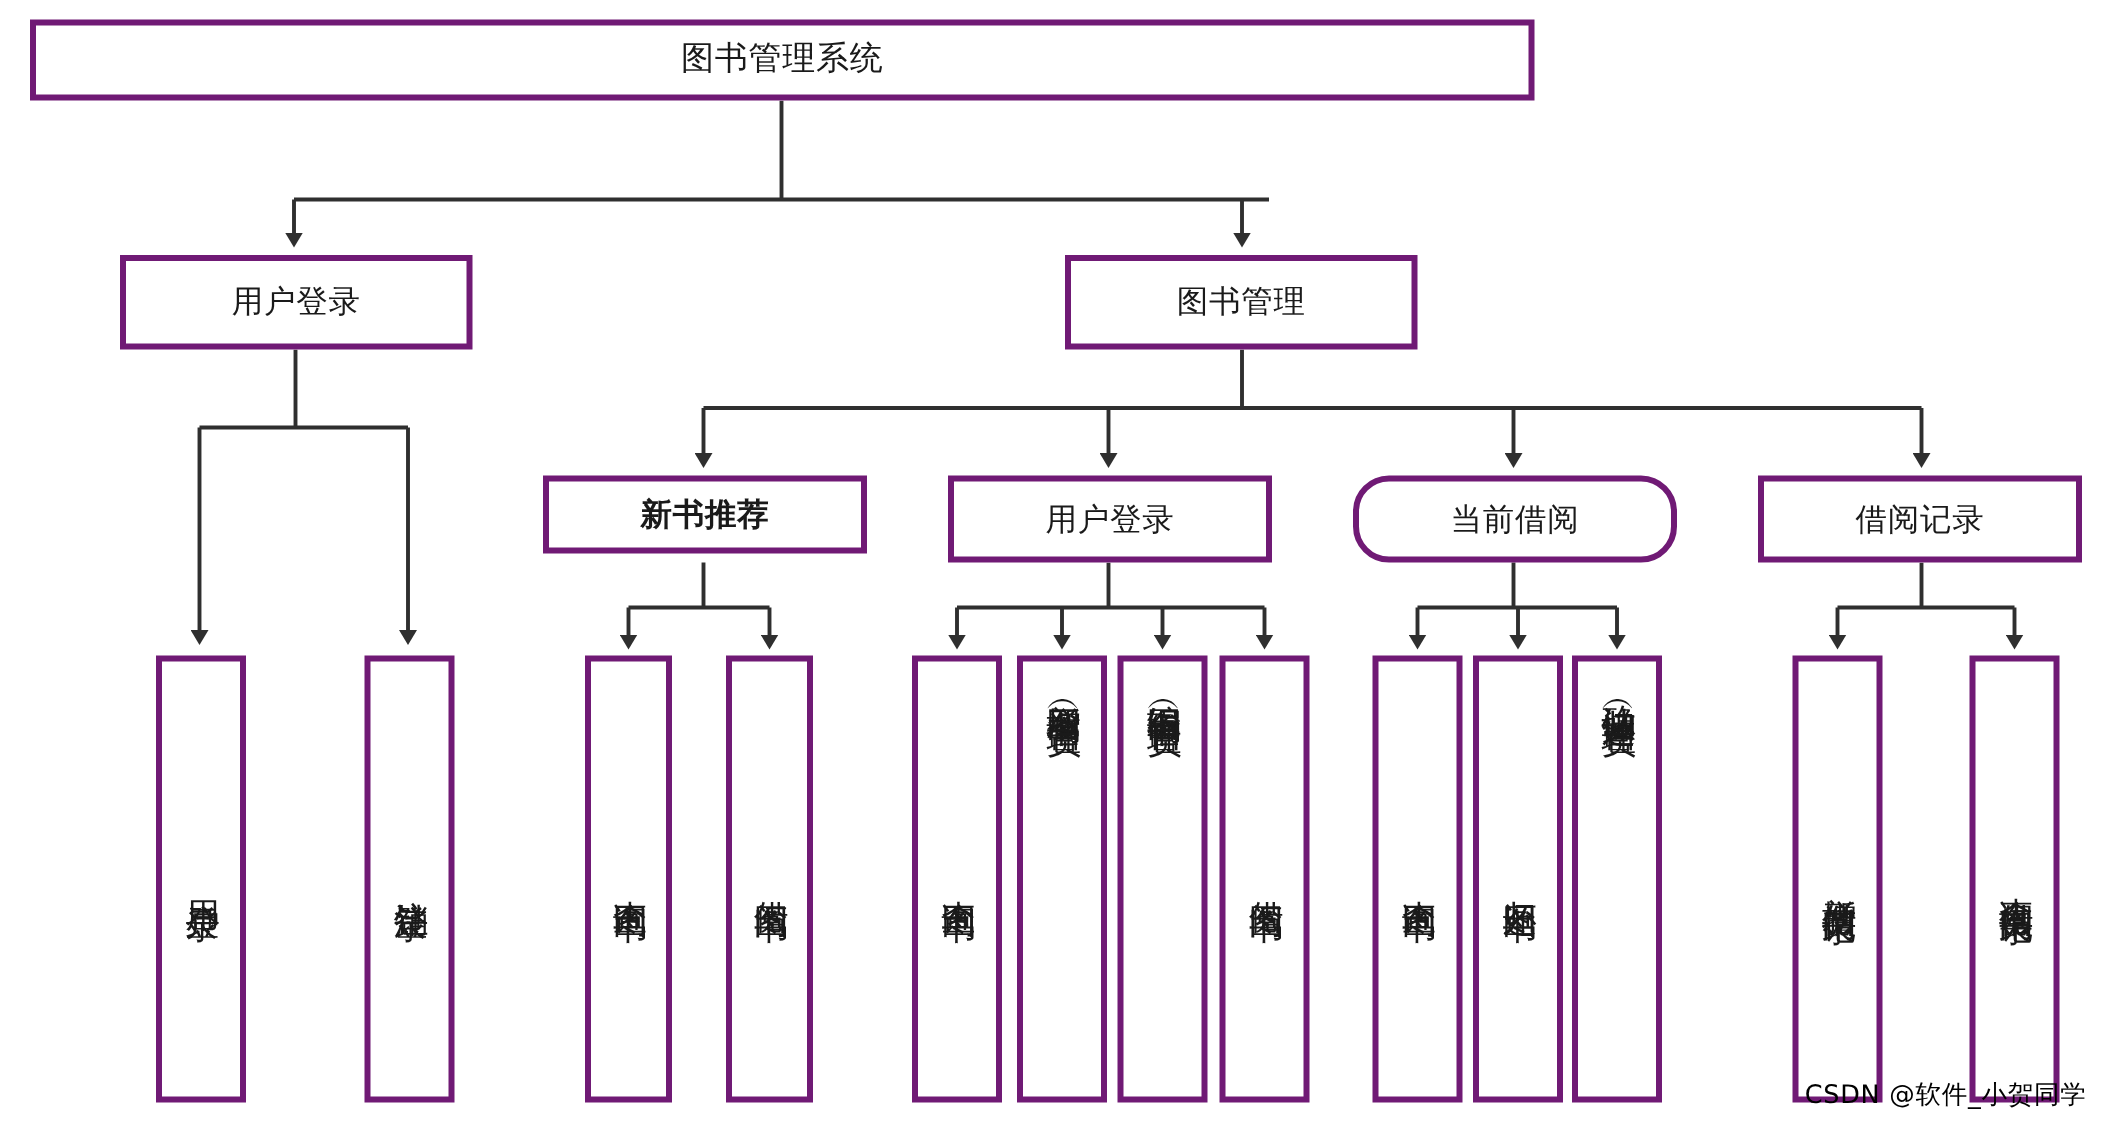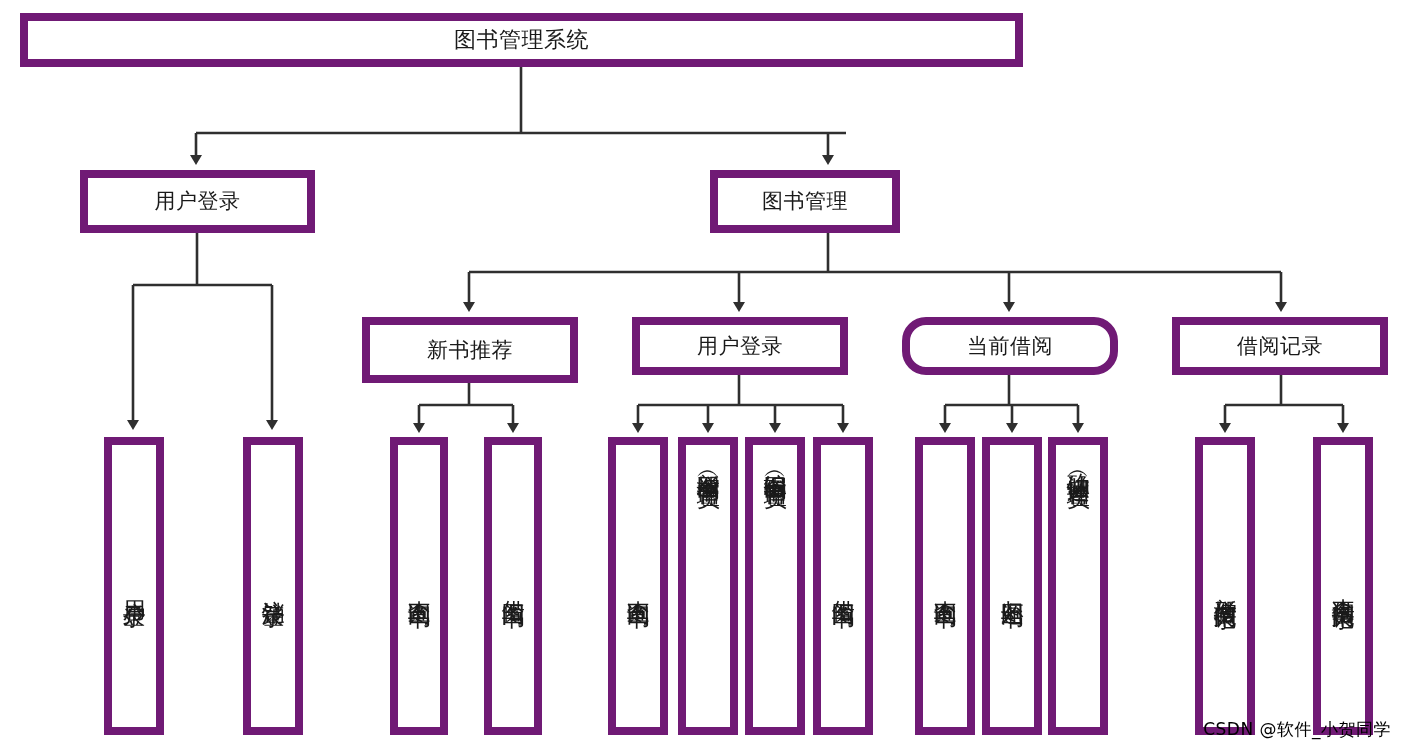--- a/index.html
+++ b/index.html
@@ -21,21 +21,21 @@
     position: absolute;
     left: 0;
     top: 0;
     width: 1405px;
     height: 747px;
     pointer-events: none;
   }
   .node {
     position: absolute;
     box-sizing: border-box;
-    border: 8px solid #701a75;
+    border: 4px solid #701a75;
     background: #ffffff;
     display: flex;
     align-items: center;
     justify-content: center;
     color: #1a1a1a;
   }
   .node .label {
     display: block;
     text-align: center;
     line-height: 1.08;
@@ -135,25 +135,25 @@
     </g>
   </svg>
 
   <div class="node horiz root" style="left:20px; top:13px; width:1003px; height:54px;">
     <span class="label">图书管理系统</span>
   </div>
 
   <div class="node horiz" style="left:80px; top:170px; width:235px; height:63px;">
     <span class="label">用户登录</span>
   </div>
-  <div class="node horiz" style="left:710px; top:170px; width:190px; height:63px;">
+  <div class="node horiz" style="left:710px; top:170px; width:235px; height:63px;">
     <span class="label">图书管理</span>
   </div>
 
-  <div class="node horiz" style="left:362px; top:317px; width:216px; height:66px;">
+  <div class="node horiz" style="left:362px; top:317px; width:216px; height:52px;font-weight:bold;">
     <span class="label">新书推荐</span>
   </div>
   <div class="node horiz" style="left:632px; top:317px; width:216px; height:58px;">
     <span class="label">用户登录</span>
   </div>
   <div class="node horiz" style="left:902px; top:317px; width:216px; height:58px;border-radius:24px;">
     <span class="label">当前借阅</span>
   </div>
   <div class="node horiz" style="left:1172px; top:317px; width:216px; height:58px;">
     <span class="label">借阅记录</span>

